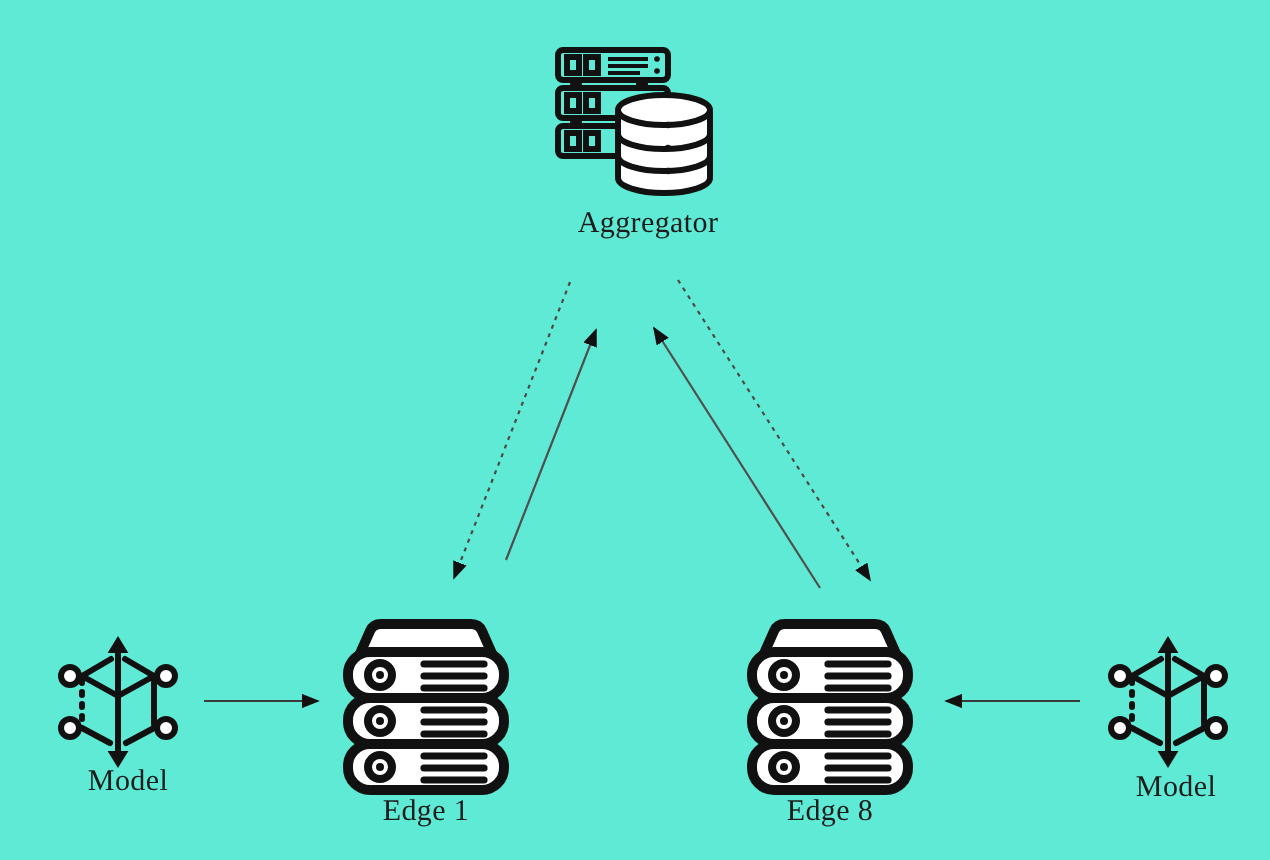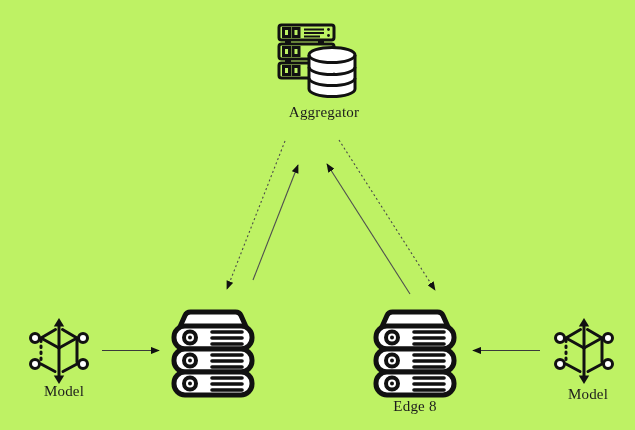--- a/index.html
+++ b/index.html
@@ -1,17 +1,17 @@
 <!DOCTYPE html>
 <html><head>
 <meta charset="utf-8">
 <style>
   html,body{margin:0;padding:0;background:#fff;}
   .canvas{
-    position:relative;width:635px;height:430px;background:#bef264;
+    position:relative;width:635px;height:430px;background:#5eead4;
     font-family:"Liberation Serif", serif;overflow:hidden;
   }
   .layer{position:absolute;left:0;top:0;}
   .node{position:absolute;}
   .label{
     position:absolute;width:120px;text-align:center;
     font-size:15px;color:#1c1c1c;letter-spacing:.2px;
   }
   svg{display:block;}
   .ic{stroke:#111;fill:none;stroke-width:3;}
@@ -108,20 +108,21 @@
         <line x1="45" y1="40" x2="75" y2="40"></line>
         <line x1="45" y1="51" x2="75" y2="51"></line>
         <line x1="45" y1="57" x2="75" y2="57"></line>
         <line x1="45" y1="63" x2="75" y2="63"></line>
         <line x1="45" y1="74" x2="75" y2="74"></line>
         <line x1="45" y1="80" x2="75" y2="80"></line>
         <line x1="45" y1="86" x2="75" y2="86"></line>
       </g>
     </svg>
   </div>
+  <div class="label" style="left:153px;top:398px;">Edge 1</div>
 
   <div class="node" style="left:369px;top:304px;">
     <svg width="92" height="94" viewBox="0 0 92 94">
       <path d="M12,25 L18,11.5 Q19.5,8 23.5,8 L68.5,8 Q72.5,8 74,11.5 L80,25" fill="#fff" stroke="#111" stroke-width="5" stroke-linejoin="round"></path>
       <g stroke="#111" stroke-width="5" fill="#fff">
         <rect x="7" y="22" width="78" height="23" rx="11"></rect>
         <rect x="7" y="45" width="78" height="23" rx="11"></rect>
         <rect x="7" y="68" width="78" height="23" rx="11"></rect>
       </g>
       <g stroke="#111" stroke-width="4" fill="#fff">

